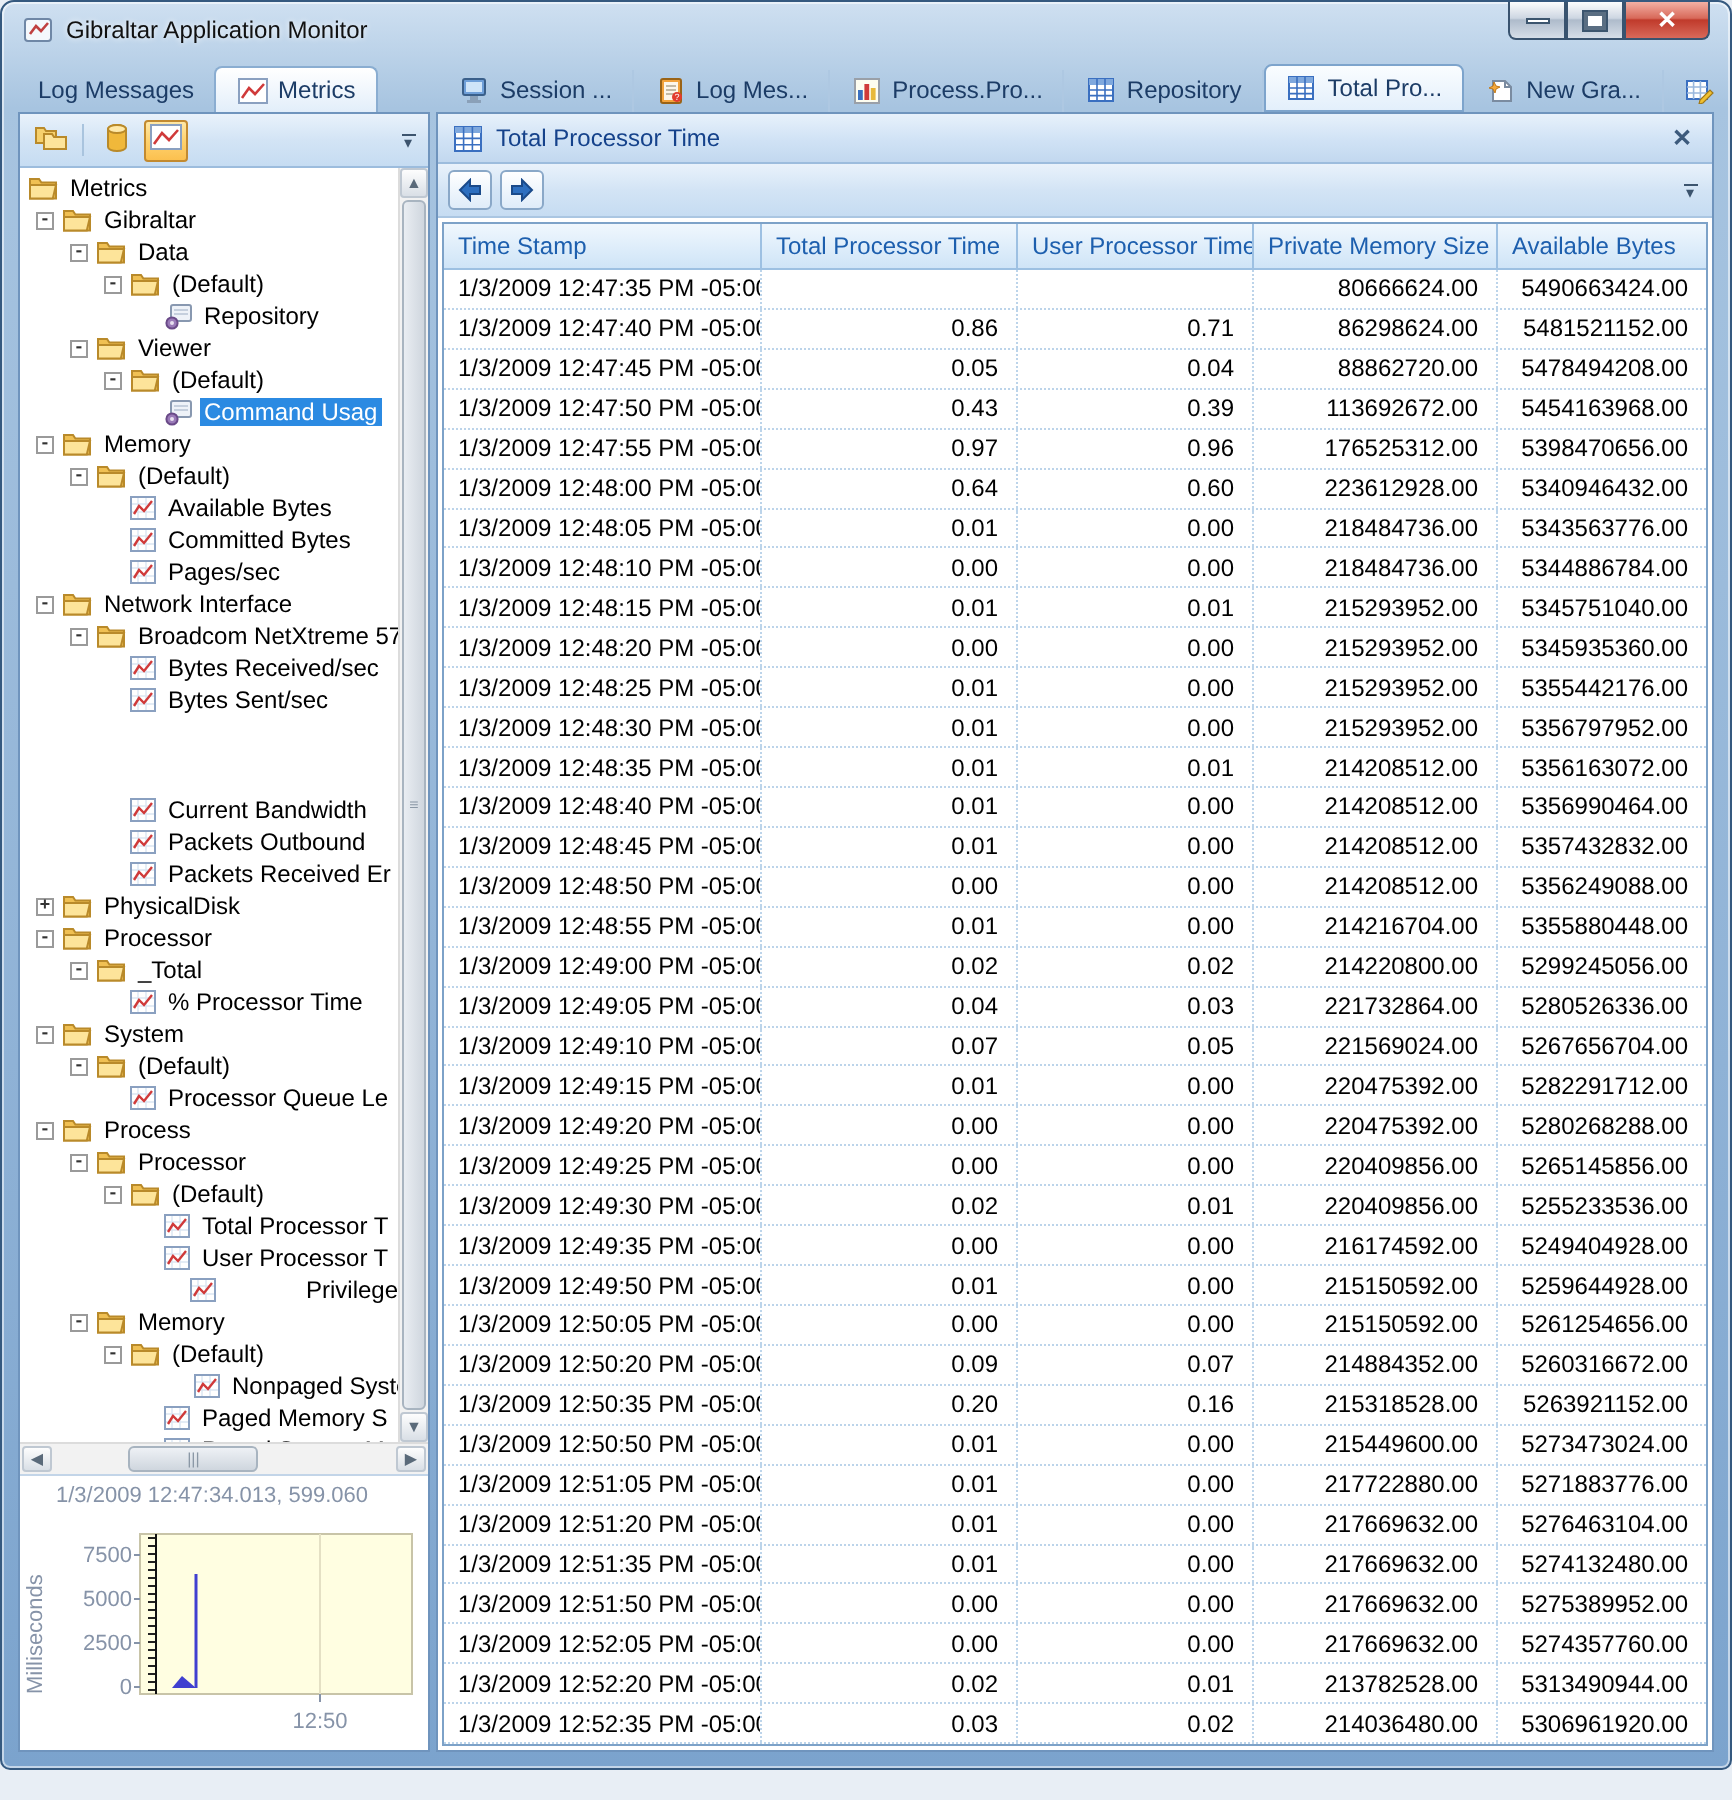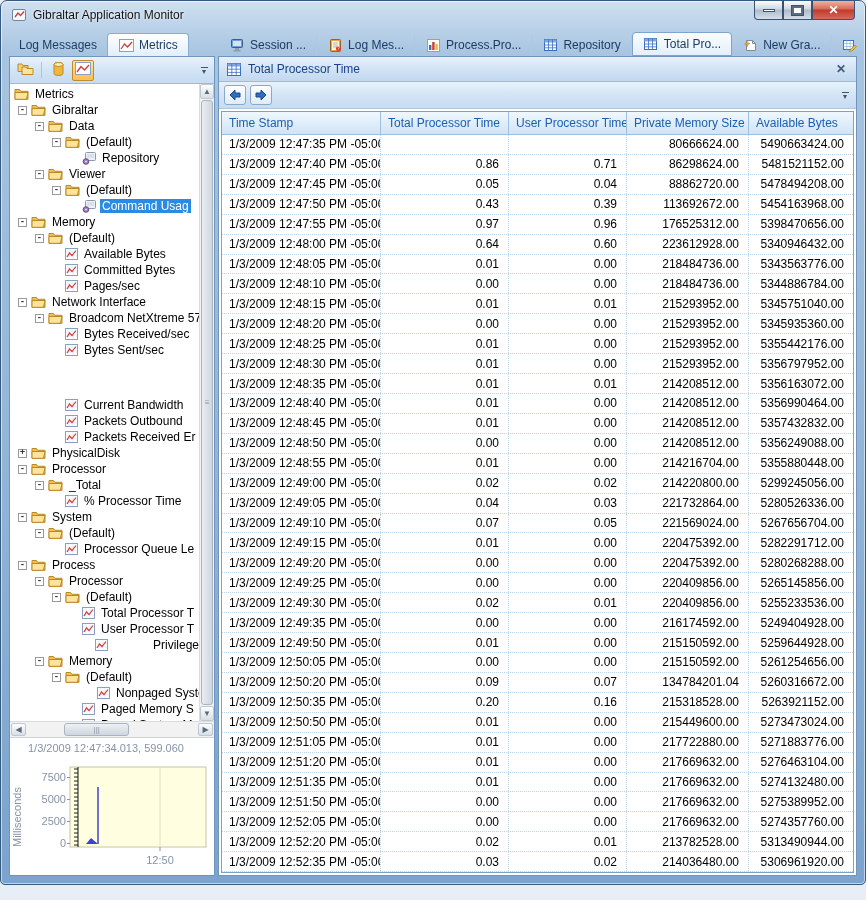--- a/index.html
+++ b/index.html
@@ -966,21 +966,21 @@
               <div class="cell c0 ts">1/3/2009 12:50:05 PM -05:00</div>
               <div class="cell c1 num">0.00</div>
               <div class="cell c2 num">0.00</div>
               <div class="cell c3 num">215150592.00</div>
               <div class="cell c4 num">5261254656.00</div>
             </div>
             <div class="grid-row">
               <div class="cell c0 ts">1/3/2009 12:50:20 PM -05:00</div>
               <div class="cell c1 num">0.09</div>
               <div class="cell c2 num">0.07</div>
-              <div class="cell c3 num">134784201.04</div>
+              <div class="cell c3 num">214884352.00</div>
               <div class="cell c4 num">5260316672.00</div>
             </div>
             <div class="grid-row">
               <div class="cell c0 ts">1/3/2009 12:50:35 PM -05:00</div>
               <div class="cell c1 num">0.20</div>
               <div class="cell c2 num">0.16</div>
               <div class="cell c3 num">215318528.00</div>
               <div class="cell c4 num">5263921152.00</div>
             </div>
             <div class="grid-row">

